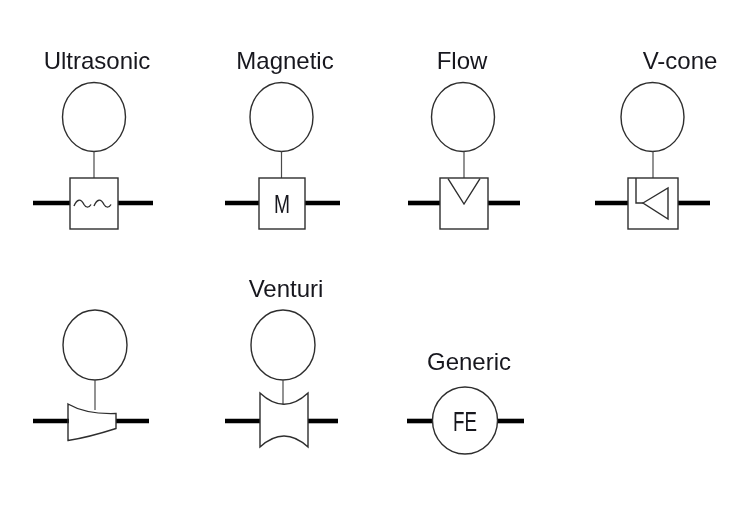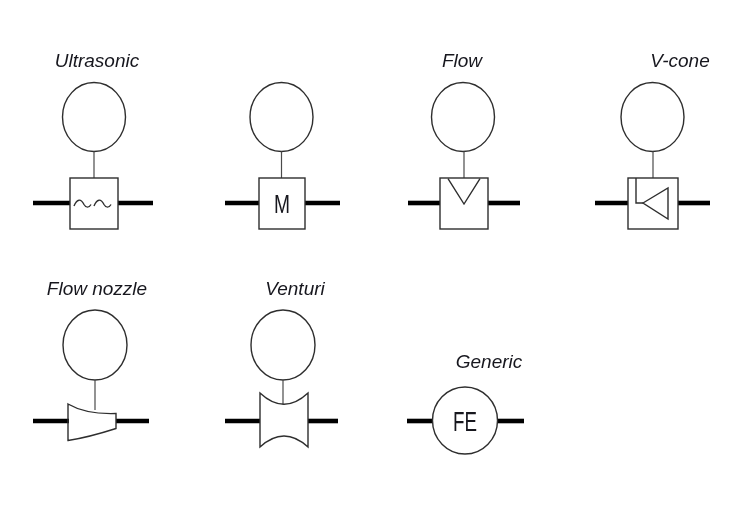--- a/index.html
+++ b/index.html
@@ -7,47 +7,46 @@
     position:relative;
     width:750px;height:528px;
     background:#ffffff;
     font-family:"Liberation Sans","DejaVu Sans",sans-serif;
     overflow:hidden;
   }
   .diagram-svg{position:absolute;left:0;top:0;}
   .lbl{
     position:absolute;
     transform:translateX(-50%);
-    font-size:19px;
+    font-size:24px;
     line-height:22px;
     color:#17171e;
     white-space:nowrap;
-    font-style:italic;
   }
   .thin{stroke:#2e2e2e;stroke-width:1.4;fill:none;}
   .thin-fill{stroke:#2e2e2e;stroke-width:1.4;fill:#ffffff;}
   .conn{stroke:#4a4a4a;stroke-width:1.2;fill:none;}
   .pipe{stroke:#000000;stroke-width:4.6;fill:none;}
   .tag-text{
     font-family:"Liberation Sans","DejaVu Sans",sans-serif;
     fill:#17171e;
     text-anchor:middle;
   }
 </style>
 </head>
 <body>
 
 <div class="canvas">
 
   <div class="lbl" style="left:97px;top:50px;">Ultrasonic</div>
+  <div class="lbl" style="left:285px;top:50px;">Magnetic</div>
   <div class="lbl" style="left:462px;top:50px;">Flow</div>
   <div class="lbl" style="left:680px;top:50px;">V-cone</div>
-  <div class="lbl" style="left:97px;top:278px;">Flow nozzle</div>
-  <div class="lbl" style="left:286px;top:278px;margin-left:9px;">Venturi</div>
-  <div class="lbl" style="left:469px;top:351px;margin-left:20px;">Generic</div>
+  <div class="lbl" style="left:286px;top:278px;">Venturi</div>
+  <div class="lbl" style="left:469px;top:351px;">Generic</div>
 
   <svg class="diagram-svg" width="750" height="528" viewBox="0 0 750 528">
 
     <g>
       <line class="pipe" x1="33" y1="203" x2="70" y2="203"></line>
       <line class="pipe" x1="118" y1="203" x2="153" y2="203"></line>
       <ellipse class="thin-fill" cx="94" cy="117" rx="31.5" ry="34.5"></ellipse>
       <line class="conn" x1="94" y1="151.5" x2="94" y2="178"></line>
       <rect class="thin-fill" x="70" y="178" width="48" height="51"></rect>
       <path class="thin" stroke-width="1.3" d="M74,206 C77,198.5 81,198.5 84,204.5 C86,208 89,208 91,204.5"></path>

